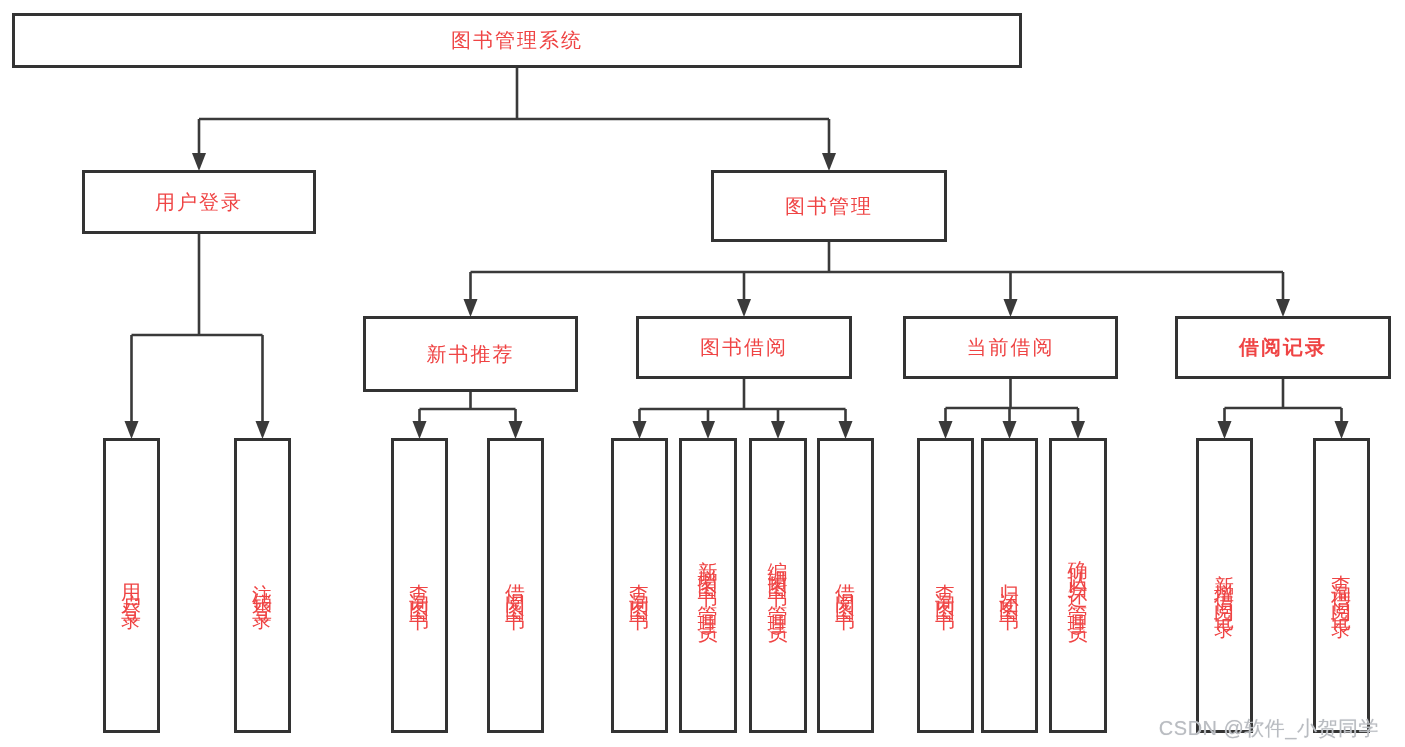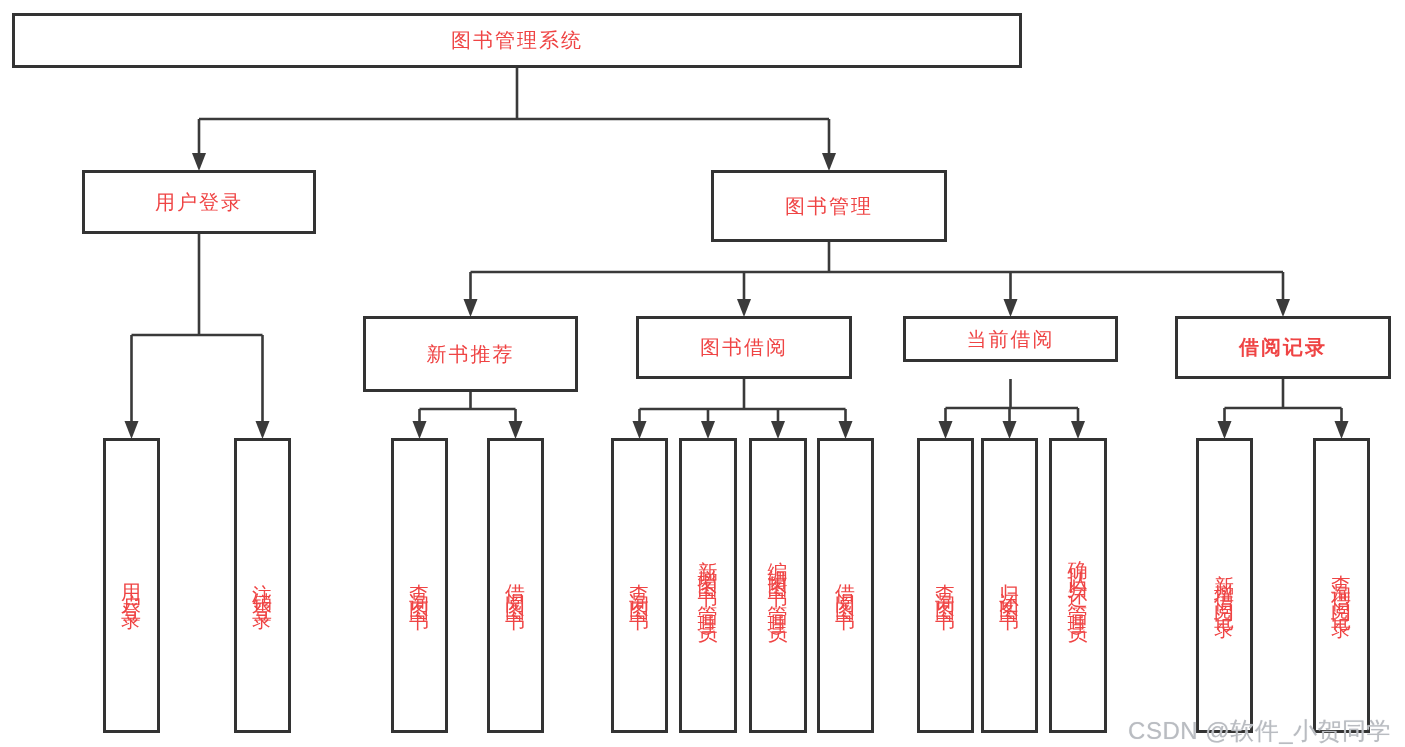--- a/index.html
+++ b/index.html
@@ -41,23 +41,23 @@
   .node.v .lbl {
     writing-mode: vertical-rl;
     text-orientation: mixed;
     font-size: 20px;
     letter-spacing: 9px;
     line-height: 1;
     white-space: nowrap;
   }
   .watermark {
     position: absolute;
-    right: 14px;
+    right: 26px;
     top: 715px;
-    font-size: 24px;
+    font-size: 20px;
     color: #b9bcc1;
     letter-spacing: 0.5px;
     white-space: nowrap;
     text-shadow: 0 0 1px #d8dadd;
   }
 </style>
 </head>
 <body>
 
 <div class="stage">
@@ -92,21 +92,21 @@
       </div>
       <div class="node h" style="left: 711px; top: 170px; width: 236px; height: 72px; border-color: rgb(51, 51, 51);">
         <span class="lbl">图书管理</span>
       </div>
       <div class="node h" style="left: 363px; top: 316px; width: 215px; height: 76px; border-color: rgb(51, 51, 51);">
         <span class="lbl">新书推荐</span>
       </div>
       <div class="node h" style="left: 636px; top: 316px; width: 216px; height: 63px; border-color: rgb(51, 51, 51);">
         <span class="lbl">图书借阅</span>
       </div>
-      <div class="node h" style="left: 903px; top: 316px; width: 215px; height: 46px; border-color: rgb(51, 51, 51);">
+      <div class="node h" style="left: 903px; top: 316px; width: 215px; height: 63px; border-color: rgb(51, 51, 51);">
         <span class="lbl">当前借阅</span>
       </div>
       <div class="node h" style="left: 1175px; top: 316px; width: 216px; height: 63px; border-color: rgb(51, 51, 51); font-weight: bold;">
         <span class="lbl">借阅记录</span>
       </div>
       <div class="node v" style="left: 103px; top: 438px; width: 57px; height: 295px; border-color: rgb(51, 51, 51);">
         <span class="lbl">用户登录</span>
       </div>
       <div class="node v" style="left: 234px; top: 438px; width: 57px; height: 295px; border-color: rgb(51, 51, 51);">
         <span class="lbl">注销登录</span>

